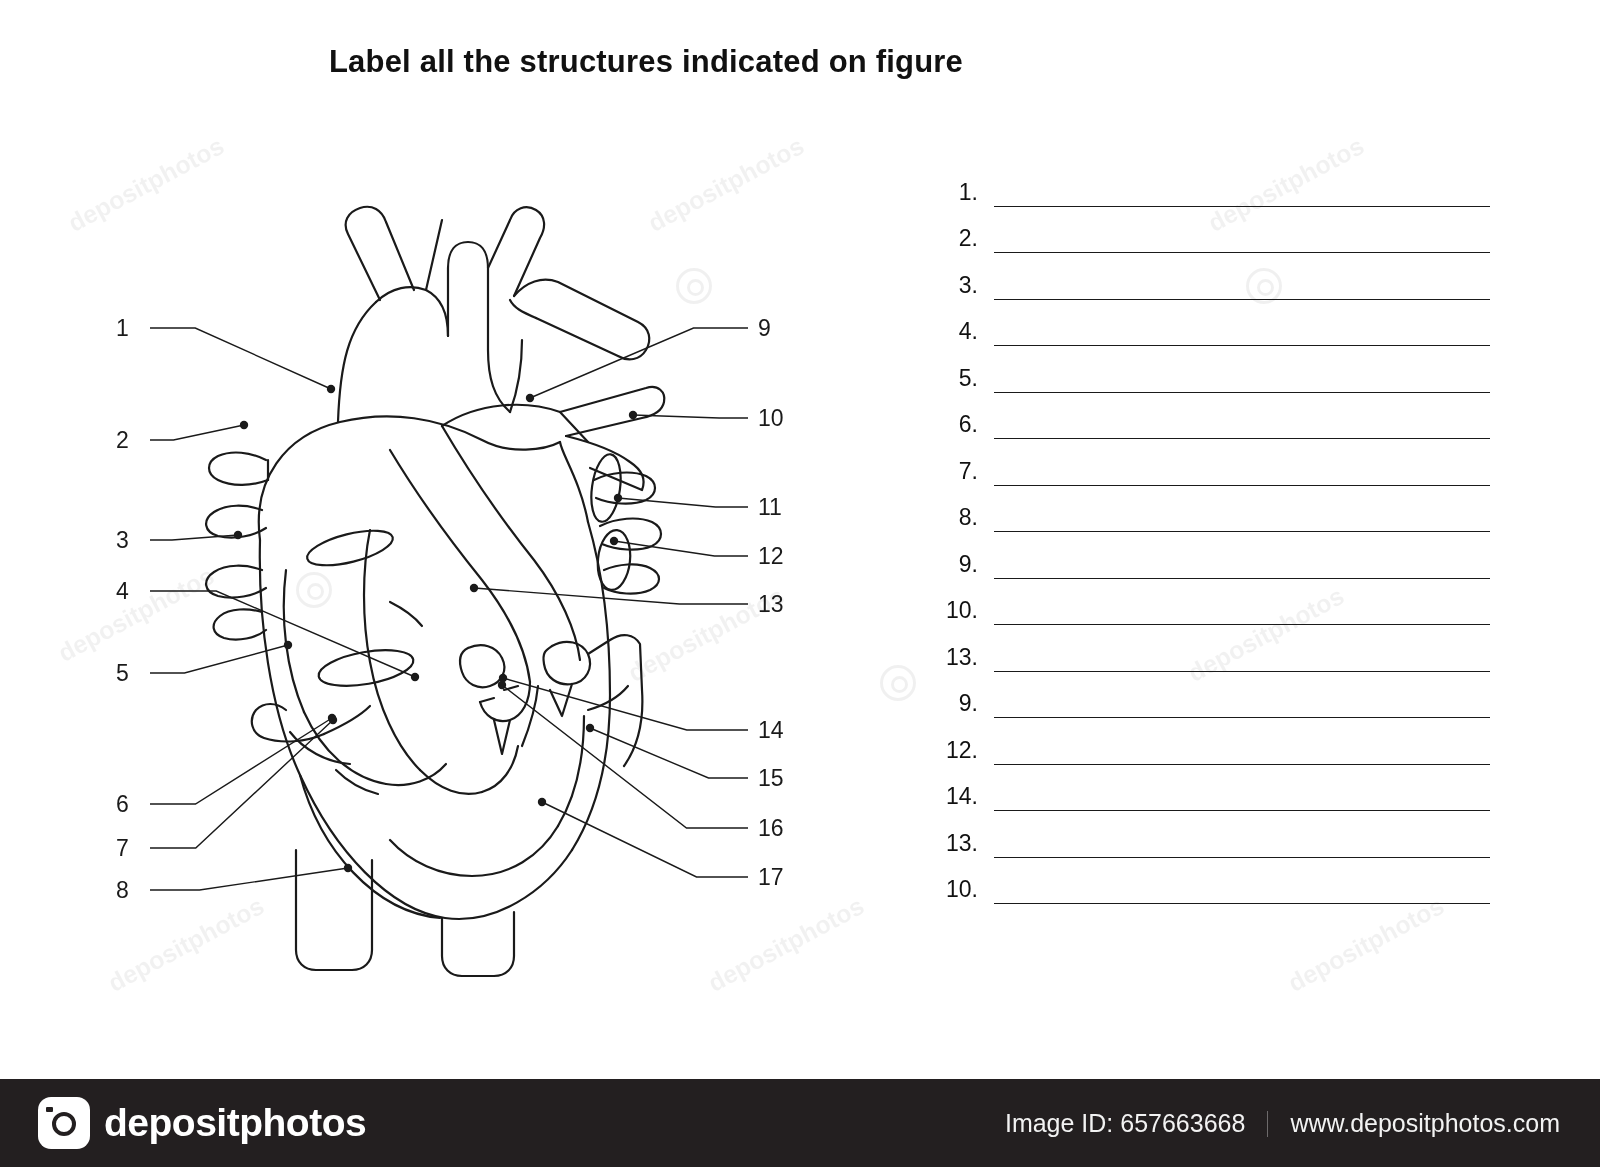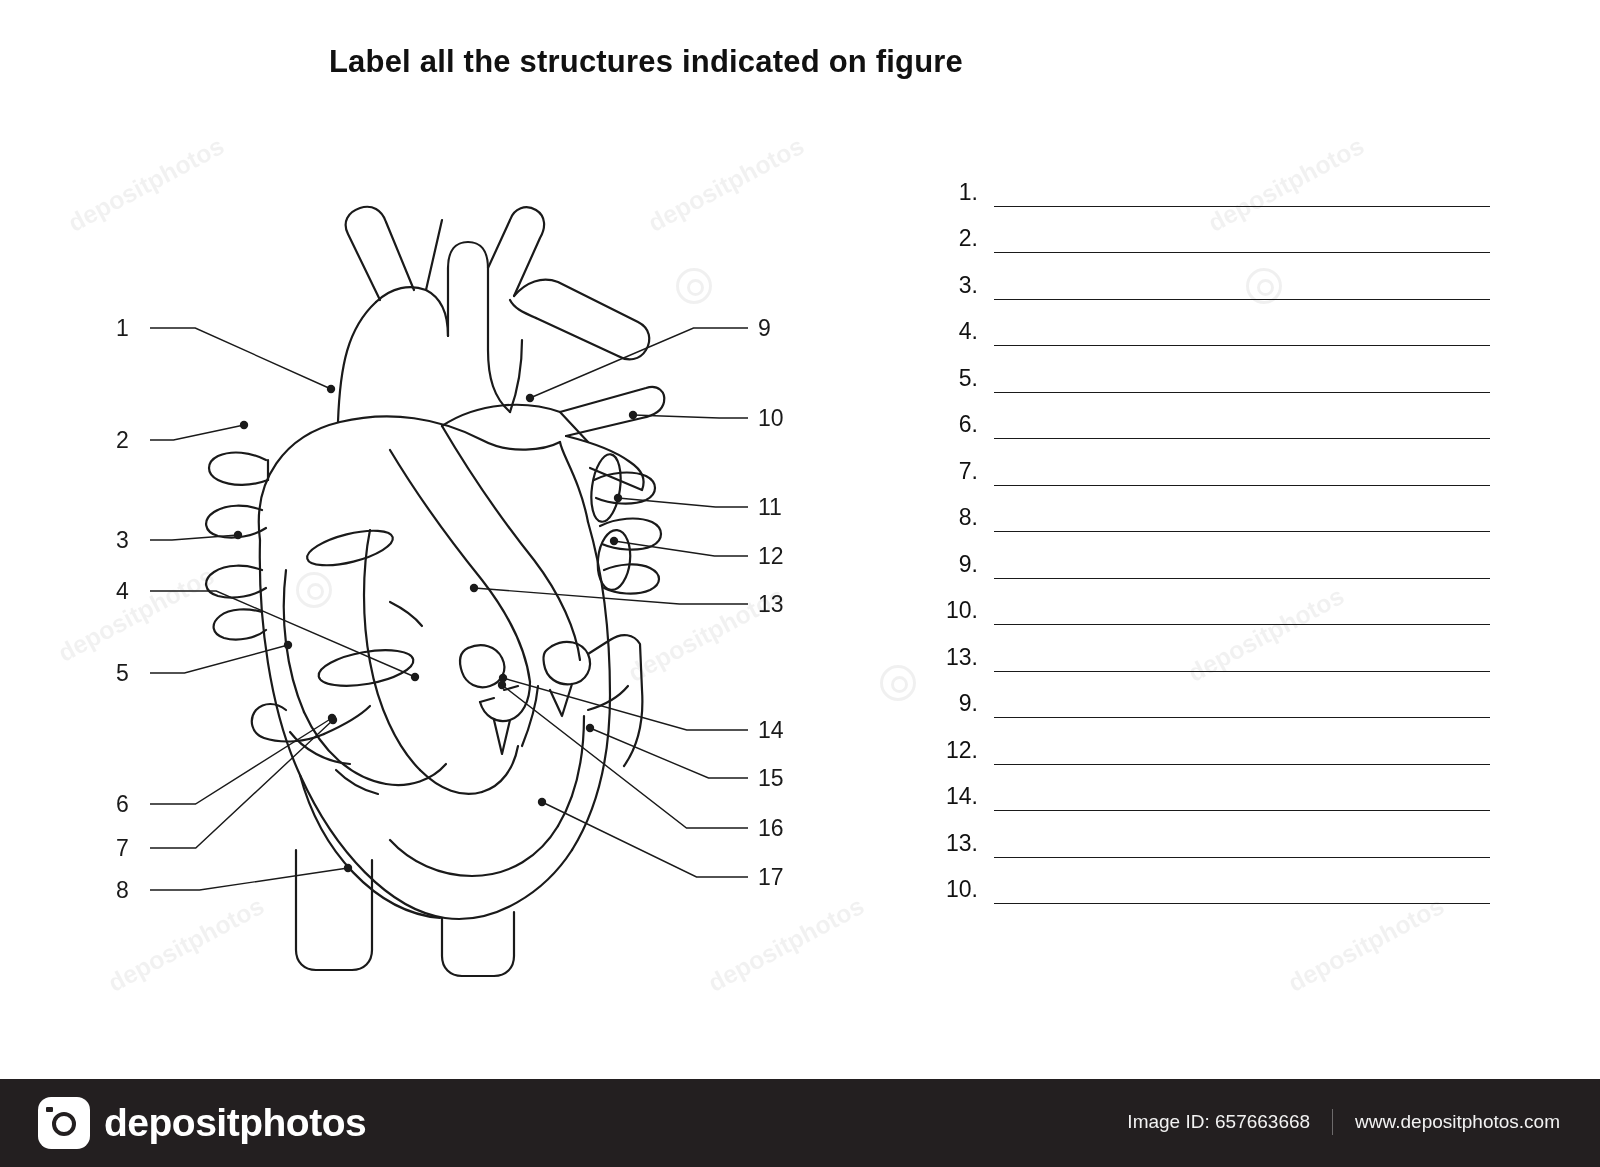--- a/index.html
+++ b/index.html
@@ -137,21 +137,21 @@
     font-weight: bold;
     letter-spacing: -0.5px;
   }
   #footer-right {
     position: absolute;
     right: 40px;
     top: 30px;
     display: flex;
     align-items: center;
     gap: 22px;
-    font-size: 19px;
+    font-size: 25px;
     color: #f2f2f2;
   }
   .footer-div {
     width: 1px;
     height: 26px;
     background: #6d6a6b;
   }
 </style>
 </head>
 <body>

